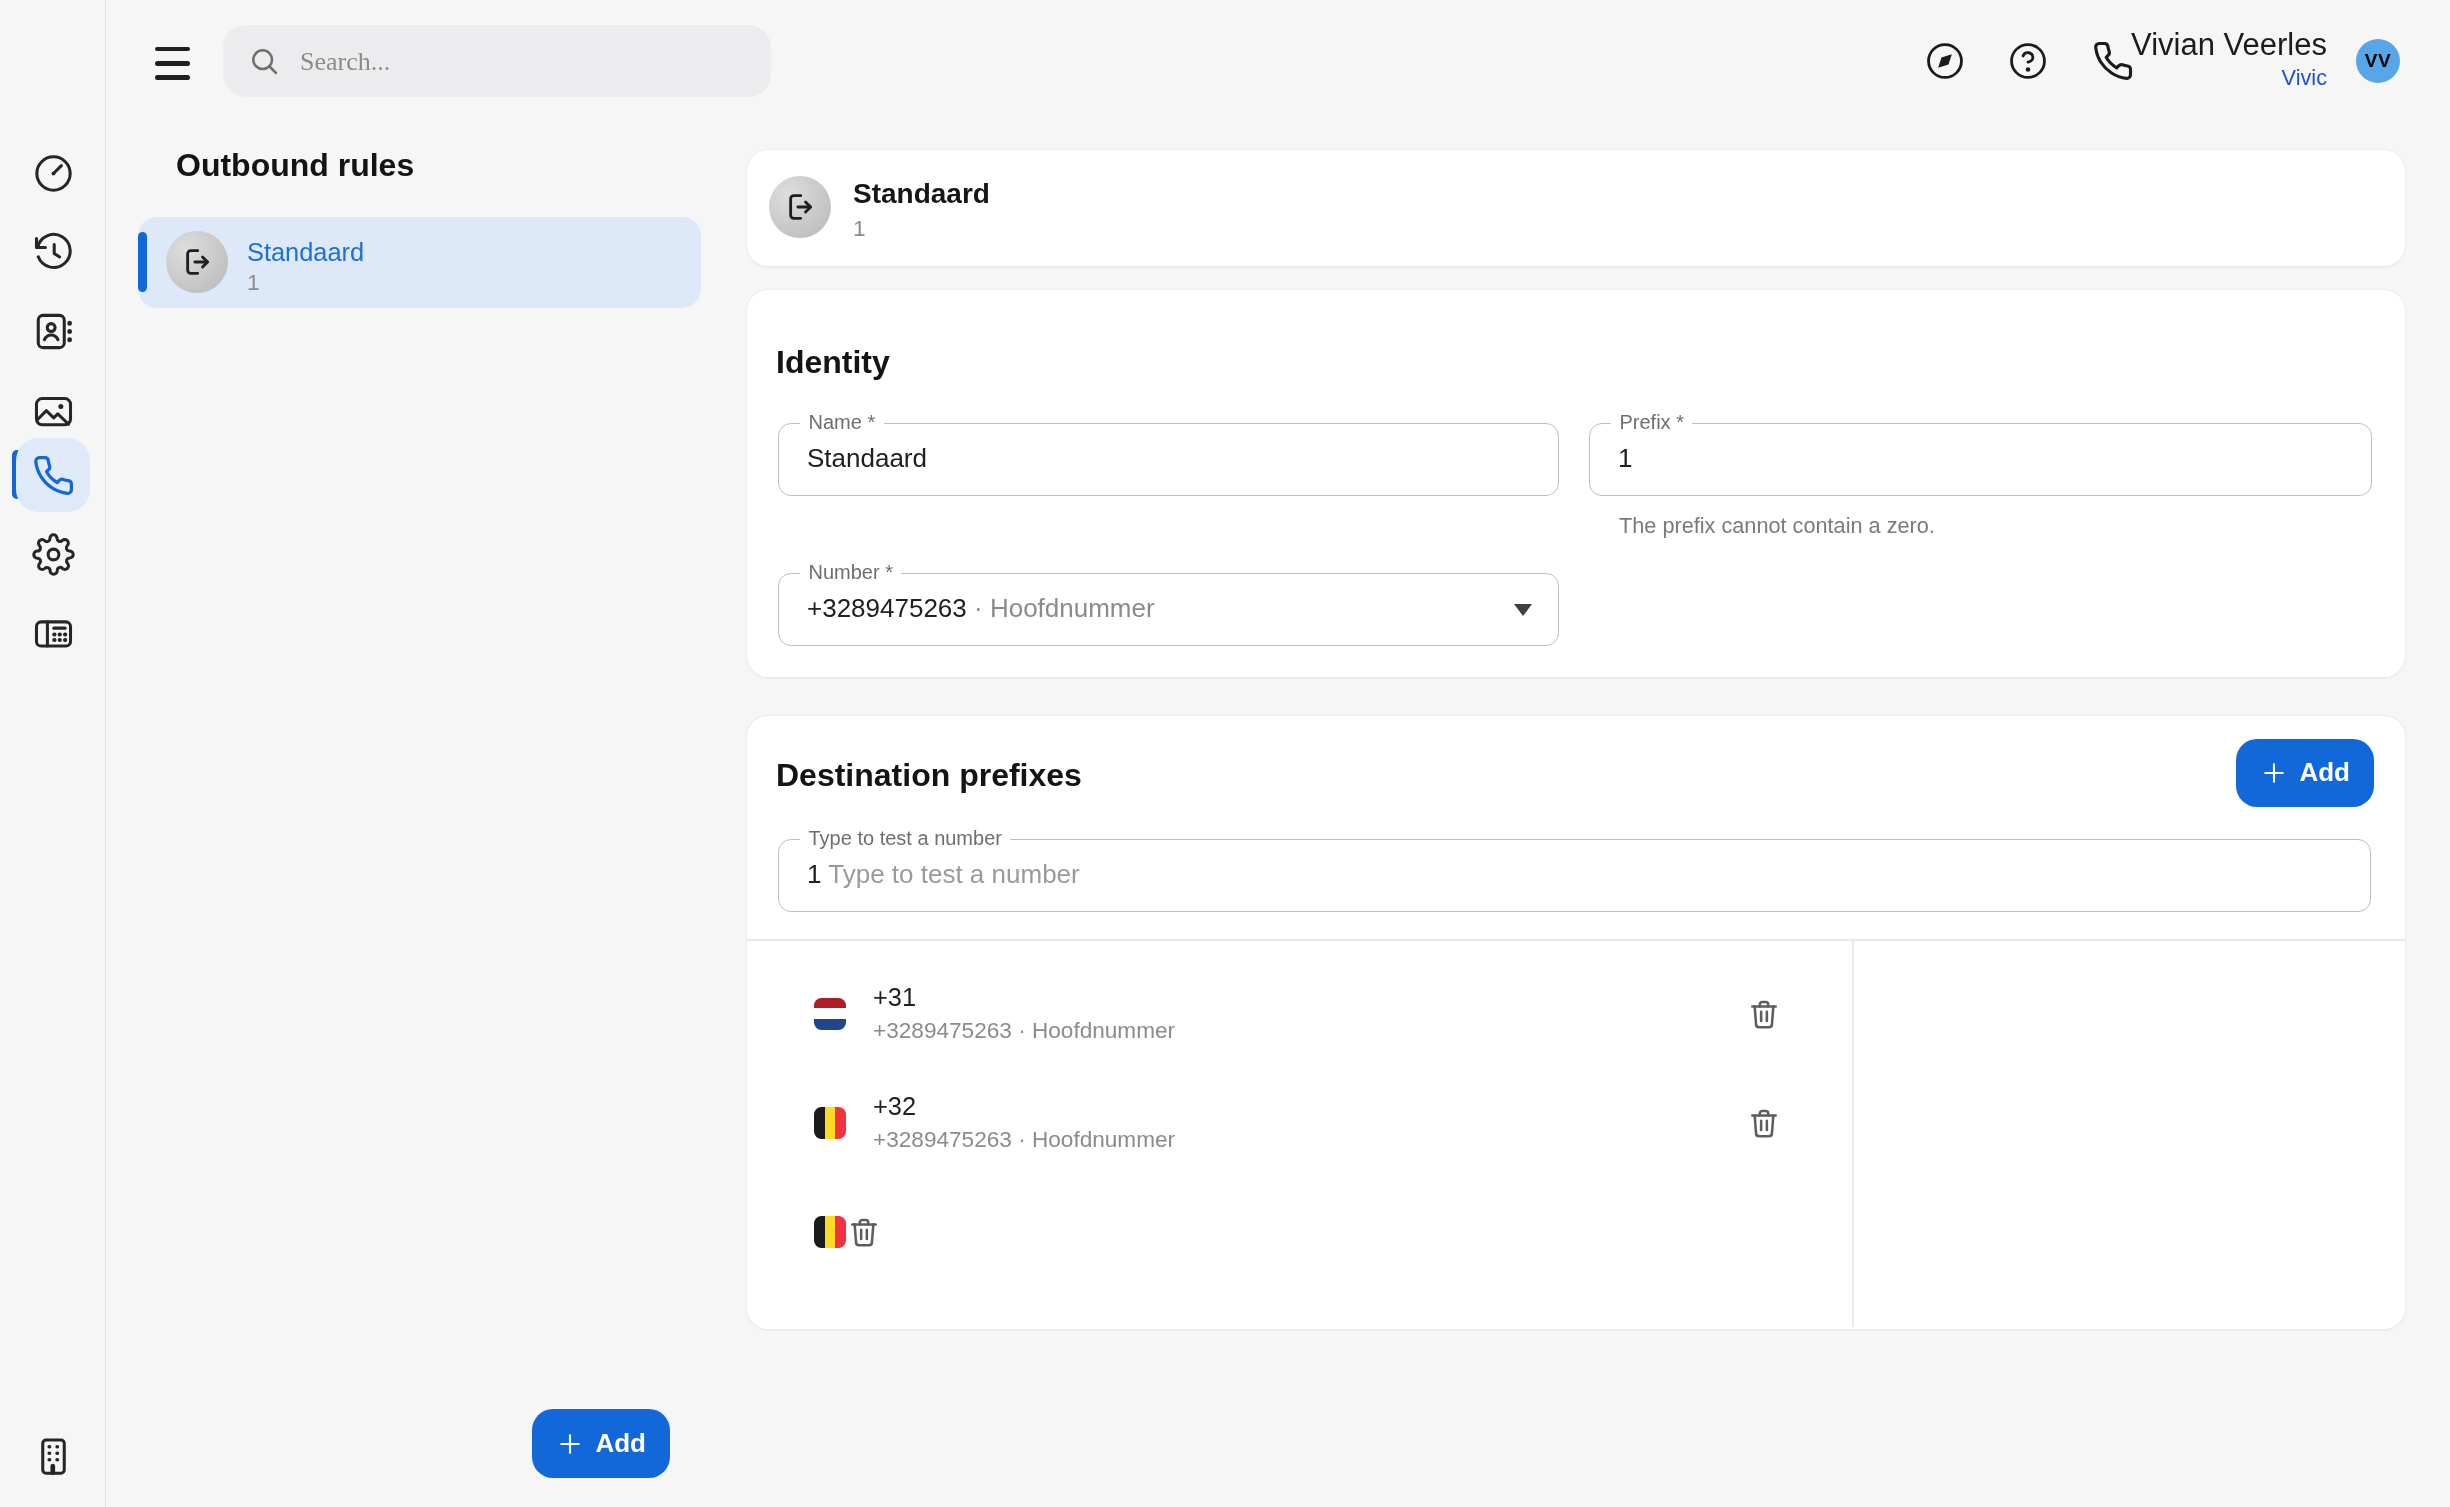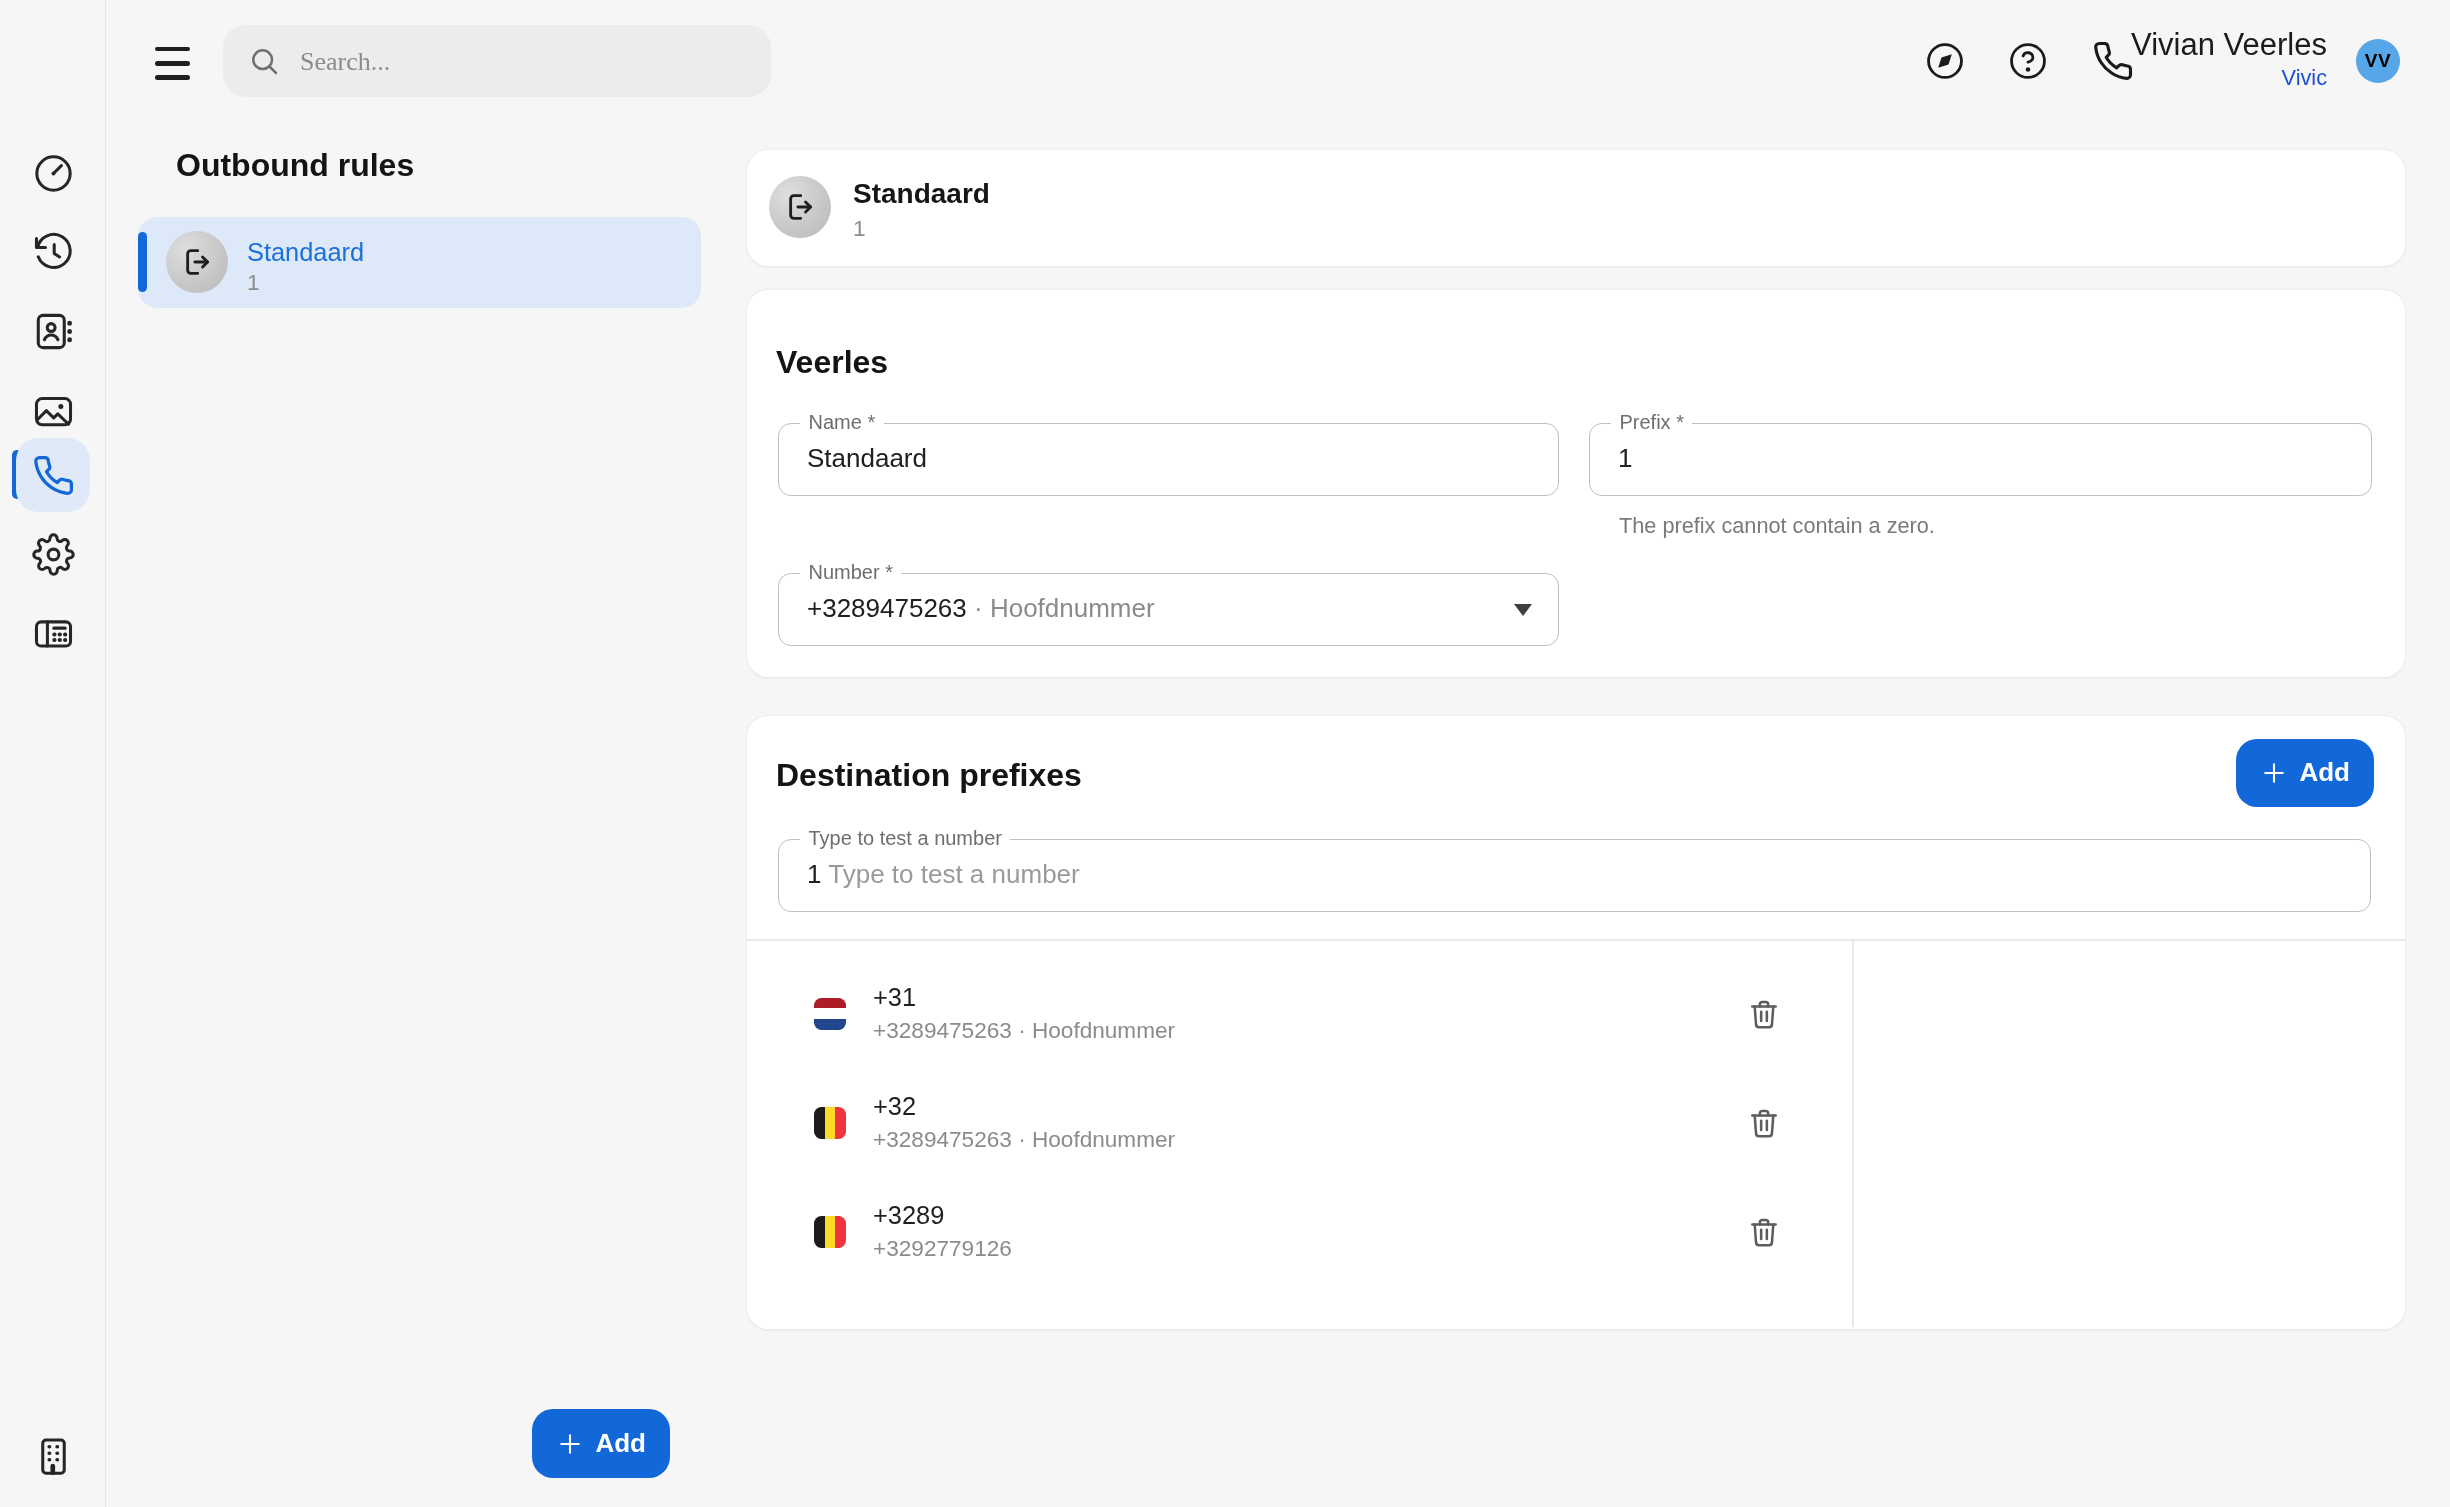--- a/index.html
+++ b/index.html
@@ -267,21 +267,21 @@
       <svg viewBox="0 0 24 24">
           <use href="#i-outbound"></use>
         </svg>
     </span>
     <span class="t1">Standaard</span>
     <span class="t2">1</span>
   </div>
 
   <div class="card identity-card">
     <div class="section-title" style="top:335px;position:absolute;"></div>
-    <h2 class="section-title" style="top:54px;margin:0">Veerles</h2>
+    <h2 class="section-title" style="top:54px;margin:0">Identity</h2>
 
     <div class="field" style="left:31px;top:133px;width:781px">
       <span class="flabel">Name *</span>
       <span class="fvalue">Standaard</span>
     </div>
 
     <div class="field" style="left:842px;top:133px;width:783px">
       <span class="flabel">Prefix *</span>
       <span class="fvalue">1</span>
     </div>
@@ -350,24 +350,20 @@
             </svg>
     </span>
   </div>
 
   <div class="prow">
     <div class="flag be">
             <i style="background: rgb(28, 28, 28);"></i>
             <i style="background: rgb(253, 218, 37);"></i>
             <i style="background: rgb(239, 51, 64);"></i>
           </div>
-    <div class="txt">
-      <div class="code">+3289</div>
-      <div class="detail">+3292779126</div>
-    </div>
     <span class="icon-btn">
       <svg viewBox="0 0 24 24">
               <use href="#i-trash"></use>
             </svg>
     </span>
   </div>
 </div>
 
   </div>
 </div>

